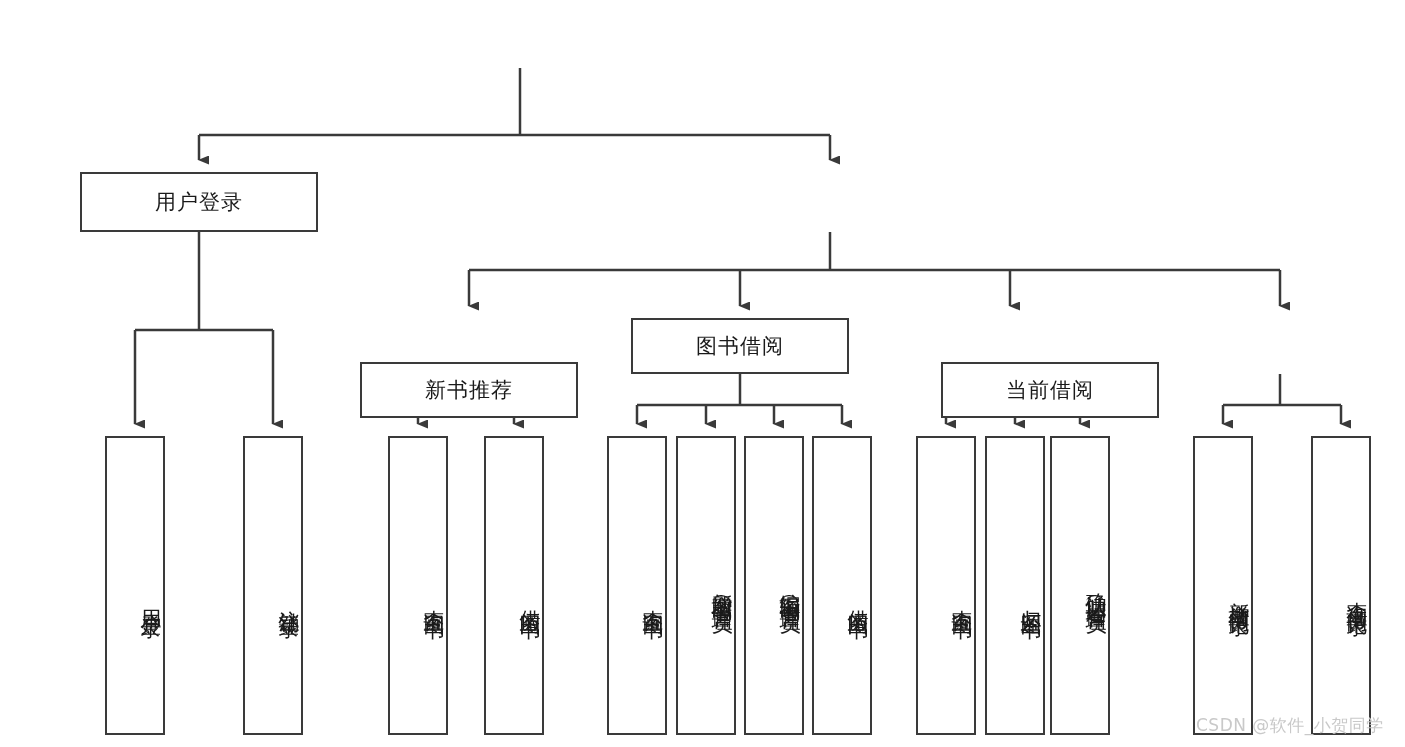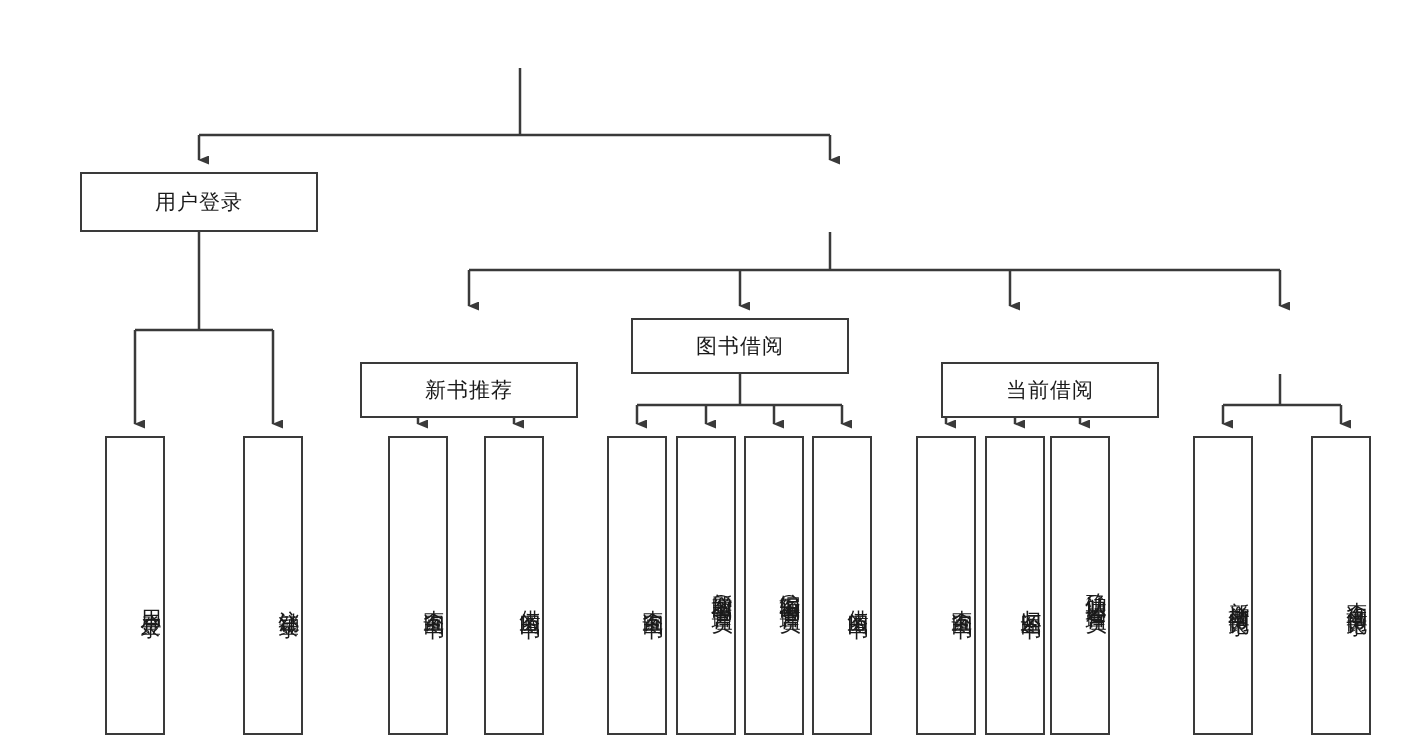--- a/index.html
+++ b/index.html
@@ -137,14 +137,15 @@
   <div class="node vert" style="left:744px; top:436px; width:60px; height:299px; padding-top:8px;">编辑图书（管理员）</div>
   <div class="node vert" style="left:812px; top:436px; width:60px; height:299px;">借阅图书</div>
 
   <div class="node vert" style="left:916px; top:436px; width:60px; height:299px;">查询图书</div>
   <div class="node vert" style="left:985px; top:436px; width:60px; height:299px;">归还图书</div>
   <div class="node vert" style="left:1050px; top:436px; width:60px; height:299px; padding-top:8px;">确认归还（管理员）</div>
 
   <div class="node vert" style="left:1193px; top:436px; width:60px; height:299px; padding-top:16px;">新增借阅记录</div>
   <div class="node vert" style="left:1311px; top:436px; width:60px; height:299px; padding-top:16px;">查询借阅记录</div>
 
+  <div class="watermark" style="left:1196px; top:714px;">CSDN @软件_小贺同学</div>
 
 </div>
 
 </body></html>

